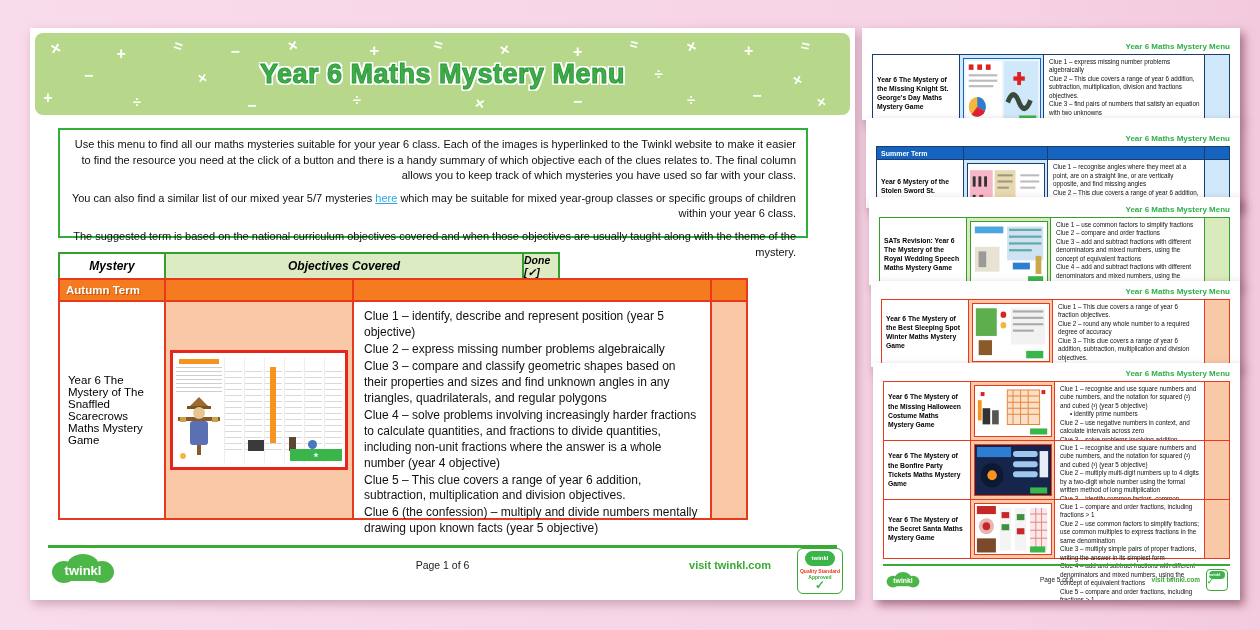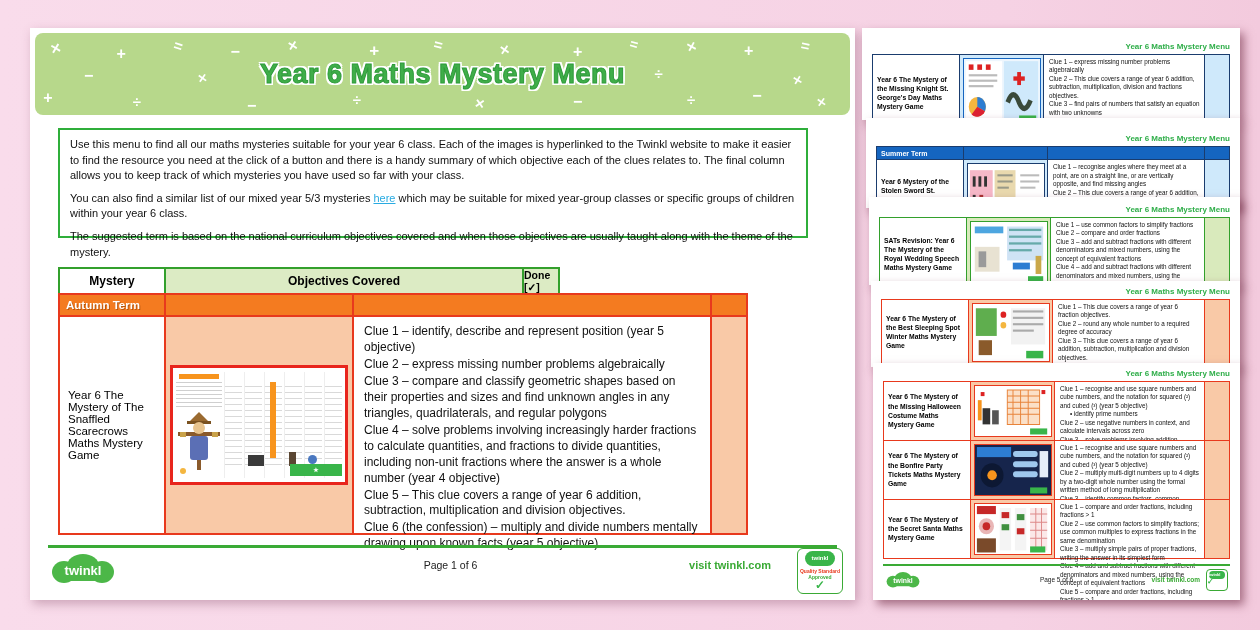--- a/index.html
+++ b/index.html
@@ -40,29 +40,29 @@
   .sym:nth-child(20){left:26%;top:64px;font-size:16px;}
   .sym:nth-child(21){left:39%;top:58px;font-size:15px;}
   .sym:nth-child(22){left:54%;top:62px;font-size:16px;transform:rotate(10deg);}
   .sym:nth-child(23){left:66%;top:60px;font-size:16px;}
   .sym:nth-child(24){left:80%;top:58px;font-size:15px;}
   .sym:nth-child(25){left:88%;top:54px;font-size:16px;}
   .sym:nth-child(26){left:96%;top:60px;font-size:15px;transform:rotate(-10deg);}
 
   .intro-box { position:absolute; left:28px; top:100px; width:750px; height:110px; border:2px solid #2fae3a;
                background:#fff; padding:7px 10px; font-size:11px; line-height:1.42; color:#111; }
-  .intro-box p { margin-bottom:7px; }
+  .intro-box p { margin-bottom:7px;text-align:right; }
   .intro-link { color:#29abe2; text-decoration:underline; cursor:pointer; }
 
   .mtable { position:absolute; left:28px; top:224px; width:750px; }
   .mrow { display:flex; }
   .mcell { border:2px solid #33a02c; margin-left:-2px; margin-top:-2px; background:#fff;
            display:flex; align-items:center; justify-content:center; }
   .mcell:first-child { margin-left:0; }
-  .mrow:first-child .mcell { margin-top:15px; }
+  .mrow:first-child .mcell { margin-top:0;font-style:italic; }
   .c-mystery { width:108px; }
   .c-preview { width:190px; }
   .c-objectives { width:360px; }
   .c-done { width:38px; }
   .hdr-row .mcell { height:28px; font-weight:bold; font-size:12px; }
   .hdr-row .c-preview, .hdr-row .c-objectives { background:#dcebc4; }
   .hdr-row .c-done { background:#dcebc4; font-size:10.5px; }
   .term-row .mcell { border-color:#e8391d; background:#f47b20; height:24px; }
   .term-label { width:100%; padding-left:6px; color:#fff; font-weight:bold; font-size:11.5px;
                 text-shadow:1px 1px 0 rgba(140,60,0,.6); }
@@ -84,21 +84,21 @@
   .tm-orangebar { position:absolute; left:30%; top:10px; width:6px; height:72%; background:#f7941d; }
   .tm-blob { position:absolute; bottom:12px; left:15%; width:16px; height:11px; background:#3a3a3a; }
   .tm-person { position:absolute; bottom:12px; left:25%; width:7px; height:14px; background:#5a4632; }
   .tm-ball { position:absolute; bottom:14px; left:20%; width:9px; height:9px; border-radius:50%; background:#4a78c0; }
   .tm-ribbon { position:absolute; right:3px; bottom:6px; width:52px; height:12px; background:#39b54a;
                color:#fff; font-size:6px; font-weight:bold; text-align:center; line-height:12px; }
   .tm-dot { position:absolute; width:6px; height:6px; background:#f4b63f; border-radius:50%; bottom:4px; }
 
   .footer-line { position:absolute; left:18px; right:18px; top:517px; height:3px; background:#3aaa35; }
   .logo-cloud { position:absolute; left:20px; top:524px; width:66px; height:34px; cursor:pointer; }
-  .page-label { position:absolute; left:8px; width:100%; top:531px; text-align:center; font-size:10.5px; color:#222; }
+  .page-label { position:absolute; left:0; width:100%; top:531px; text-align:center; font-size:10.5px; color:#222; }
   .visit-label { position:absolute; right:84px; top:531px; font-size:11px; font-weight:bold; color:#3aaa35; cursor:pointer; }
   .badge { position:absolute; right:12px; top:520px; width:46px; height:46px; border:1.5px solid #3aaa35;
            border-radius:6px; background:#fff; text-align:center; padding-top:2px; }
   .badge-cloud { width:30px; height:15px; background:#39b54a; border-radius:8px; margin:0 auto;
                  color:#fff; font-size:6px; font-weight:bold; line-height:15px; }
   .badge-l1 { font-size:5px; color:#e8391d; font-weight:bold; margin-top:2px; }
   .badge-l2 { font-size:5px; color:#3aaa35; font-weight:bold; }
   .badge-check { color:#39b54a; font-size:12px; font-weight:bold; line-height:10px; }
 
   
@@ -169,21 +169,21 @@
       <span class="sym">×</span>
       <span class="sym">−</span>
       <span class="sym">÷</span>
       <span class="sym">−</span>
       <span class="sym">×</span>
       <div class="hdr-title">Year 6 Maths Mystery Menu</div>
     </div>
 
     <div class="intro-box">
       <p>Use this menu to find all our maths mysteries suitable for your year 6 class. Each of the images is hyperlinked to the Twinkl website to make it easier to find the resource you need at the click of a button and there is a handy summary of which objective each of the clues relates to. The final column allows you to keep track of which mysteries you have used so far with your class.</p>
-      <p><span>You can also find a similar list of our mixed year 5/3 mysteries </span><a class="intro-link">here</a><span> which may be suitable for mixed year-group classes or specific groups of children within your year 6 class.</span></p>
+      <p><span>You can also find a similar list of our mixed year 5/7 mysteries </span><a class="intro-link">here</a><span> which may be suitable for mixed year-group classes or specific groups of children within your year 6 class.</span></p>
       <p>The suggested term is based on the national curriculum objectives covered and when those objectives are usually taught along with the theme of the mystery.</p>
     </div>
 
     <div class="mtable">
       <div class="mrow hdr-row">
         <div class="mcell c-mystery">Mystery</div>
         <div class="mcell c-objectives">Objectives Covered</div>
         <div class="mcell c-done">Done [✓]</div>
       </div>
       <div class="mrow term-row">

